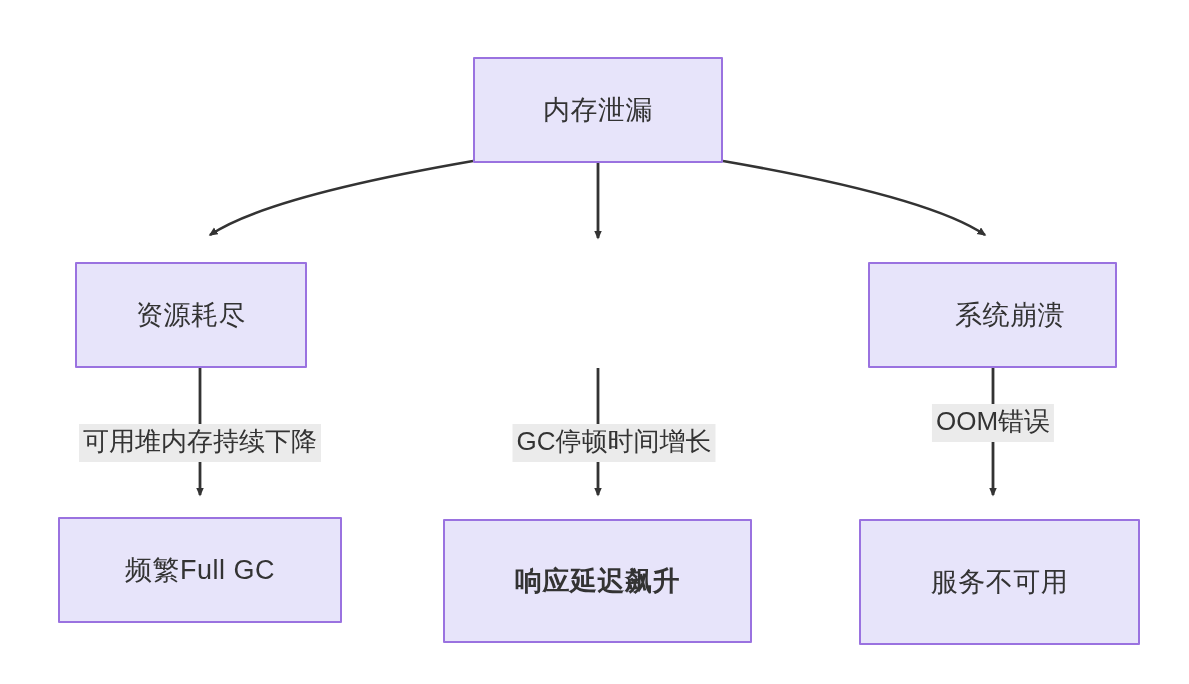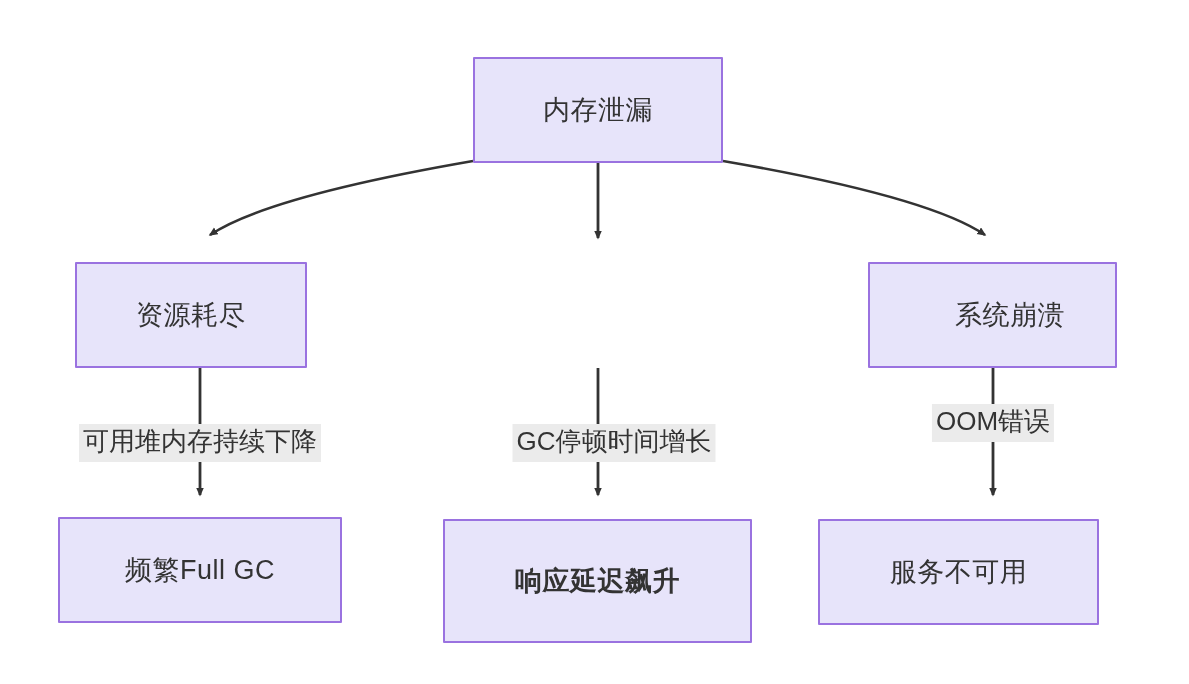--- a/index.html
+++ b/index.html
@@ -104,17 +104,17 @@
   </div>
 
   <div class="node" style="left:58px; top:517px; width:284px; height:106px;">
     <span>频繁Full GC</span>
   </div>
 
   <div class="node" style="left:443px; top:519px; width:309px; height:124px;font-weight:bold;">
     <span>响应延迟飙升</span>
   </div>
 
-  <div class="node" style="left:818px; top:519px; width:281px; height:106px;">
+  <div class="node" style="left:859px; top:519px; width:281px; height:126px;">
     <span>服务不可用</span>
   </div>
 
 </div>
 
 </body></html>

